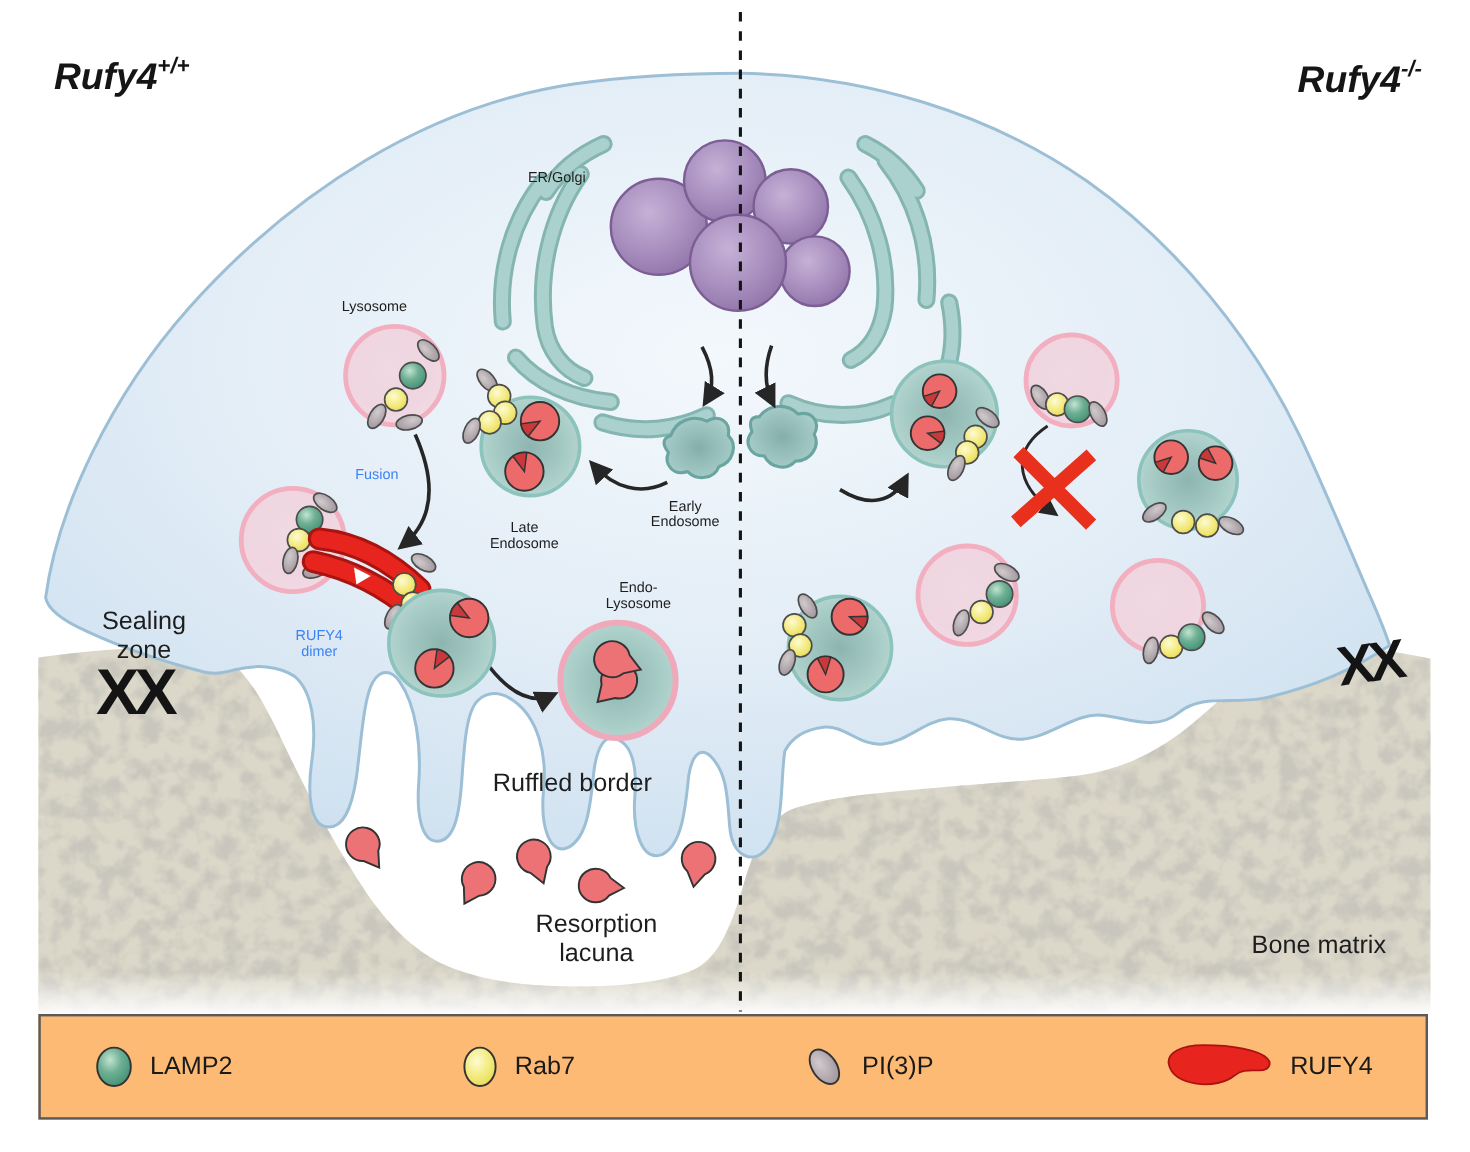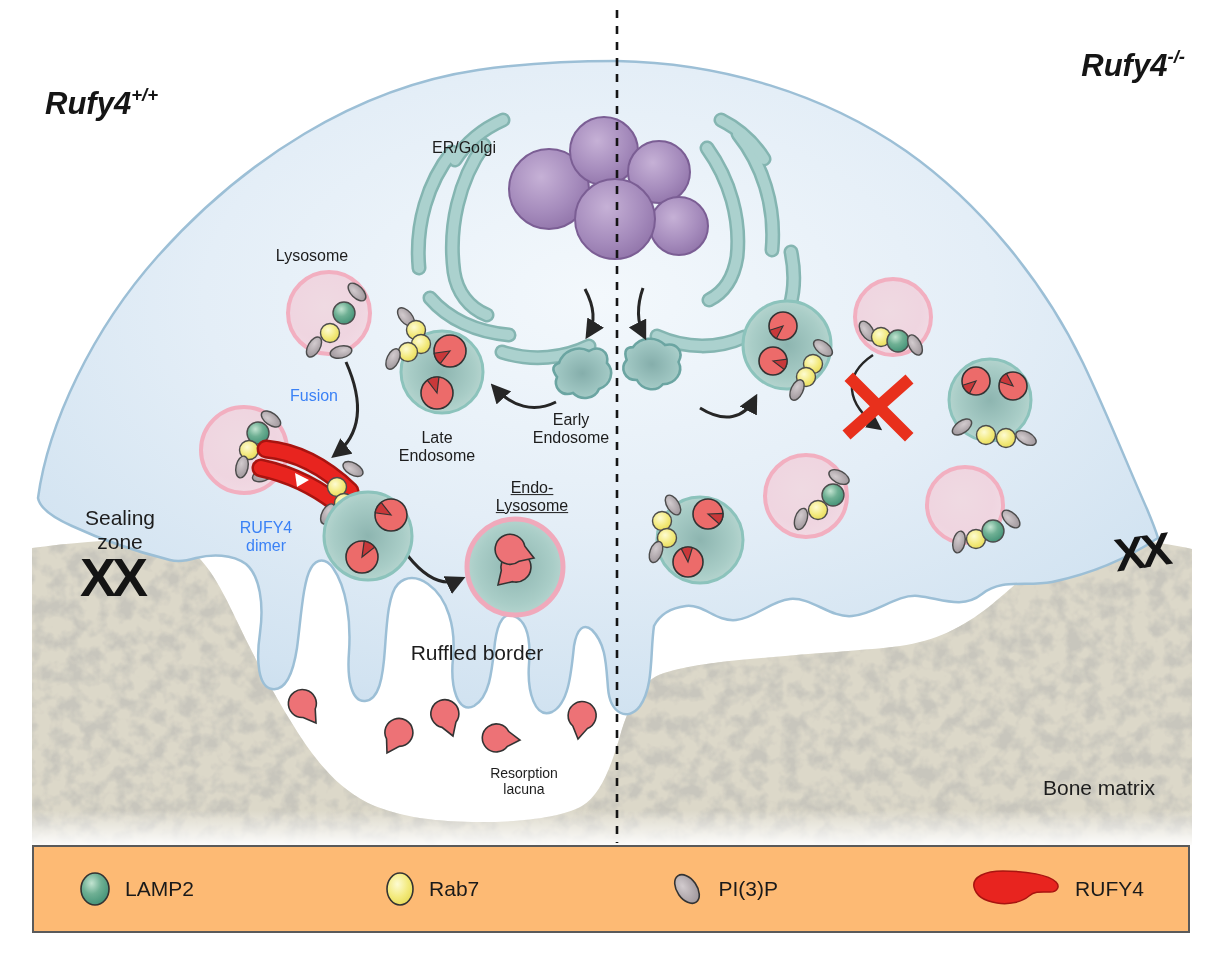--- a/index.html
+++ b/index.html
@@ -1,19 +1,19 @@
 <!DOCTYPE html>
 <html><head>
 <meta charset="utf-8">
 <style>
   html,body{margin:0;padding:0;background:#fff;}
   .stage{position:relative;width:1225px;height:960px;background:#fff;overflow:hidden;
          font-family:"Liberation Sans",sans-serif;}
   .stage svg.scene{position:absolute;left:0;top:0;}
-  .lbl{position:absolute;transform:translate(-50%,-50%);font-size:16px;line-height:1.12;
+  .lbl{position:absolute;transform:translate(-50%,-50%);font-size:12px;line-height:1.12;
        color:#1d1d1d;text-align:center;white-space:pre-line;}
   .bold{font-weight:normal;}
   .red{color:#3b82f6;}
   .xx{font-weight:bold;font-size:54px;letter-spacing:-4px;color:#141414;line-height:1;}
   .xx.small{font-size:46px;transform:translate(-50%,-50%) rotate(-8deg);}
   .genotype{position:absolute;font-style:italic;font-weight:bold;font-size:31px;color:#151515;}
   .genotype sup{font-size:0.6em;position:relative;top:-2px;font-style:italic;}
   .legend{position:absolute;left:32px;top:845px;width:1158px;height:88px;background:#fdba74;
           border:2px solid #5a5a5a;box-sizing:border-box;display:flex;align-items:center;
           justify-content:space-between;padding:0 44px;}
@@ -284,44 +284,44 @@
     </g>
     <ellipse transform="translate(673,505) rotate(-32)" rx="6" ry="11" fill="url(#gGray)" stroke="#4c4c4c" stroke-width="1.4"></ellipse>
     <circle cx="662" cy="521" r="9.5" fill="url(#gYellow)" stroke="#4c4c4c" stroke-width="1.4"></circle>
     <circle cx="667" cy="538" r="9.5" fill="url(#gYellow)" stroke="#4c4c4c" stroke-width="1.4"></circle>
     <ellipse transform="translate(656,552) rotate(20)" rx="6" ry="11" fill="url(#gGray)" stroke="#4c4c4c" stroke-width="1.4"></ellipse>
   </g>
 
   <line x1="617" y1="10" x2="617" y2="843" stroke="#151515" stroke-width="2.6" stroke-dasharray="8 8"></line>
 </svg>
 
-<div class="genotype" style="left:45px;top:46px;margin-top:40px;">
+<div class="genotype" style="left:45px;top:46px;">
   <span>Rufy4</span><sup>+/+</sup>
 </div>
 <div class="genotype" style="right:40px;top:48px;text-align:center;">
   <span>Rufy4</span><sup>-/-</sup>
 </div>
 
 <div class="lbl" style="left:464px;top:148px;">ER/Golgi</div>
 <div class="lbl" style="left:312px;top:256px;">Lysosome</div>
 <div class="lbl red" style="left:314px;top:396px;">Fusion</div>
 <div class="lbl" style="left:437px;top:447px;">Late
 Endosome</div>
 <div class="lbl" style="left:571px;top:429px;">Early
 Endosome</div>
-<div class="lbl" style="left:532px;top:497px;text-decoration:underline;">Endo-
+<div class="lbl" style="left:532px;top:497px;">Endo-
 Lysosome</div>
 <div class="lbl red" style="left:266px;top:537px;">RUFY4
 dimer</div>
 <div class="lbl bold" style="left:120px;top:530px;font-size:21px;">Sealing
 zone</div>
 <div class="lbl xx" style="left:112px;top:577px;">XX</div>
 <div class="lbl xx small" style="left:1141px;top:552px;">XX</div>
 <div class="lbl bold" style="left:477px;top:653px;font-size:21px;">Ruffled border</div>
-<div class="lbl bold" style="left:524px;top:782px;font-size:14px;">Resorption
+<div class="lbl bold" style="left:497px;top:782px;font-size:21px;">Resorption
 lacuna</div>
 <div class="lbl bold" style="left:1099px;top:788px;font-size:21px;">Bone matrix</div>
 
 <div class="legend">
   <div class="leg-item">
     <svg width="34" height="38">
       <ellipse cx="17" cy="19" rx="14" ry="16" fill="url(#gGreen)" stroke="#333" stroke-width="1.6"></ellipse>
     </svg>
     <span>LAMP2</span>
   </div>

